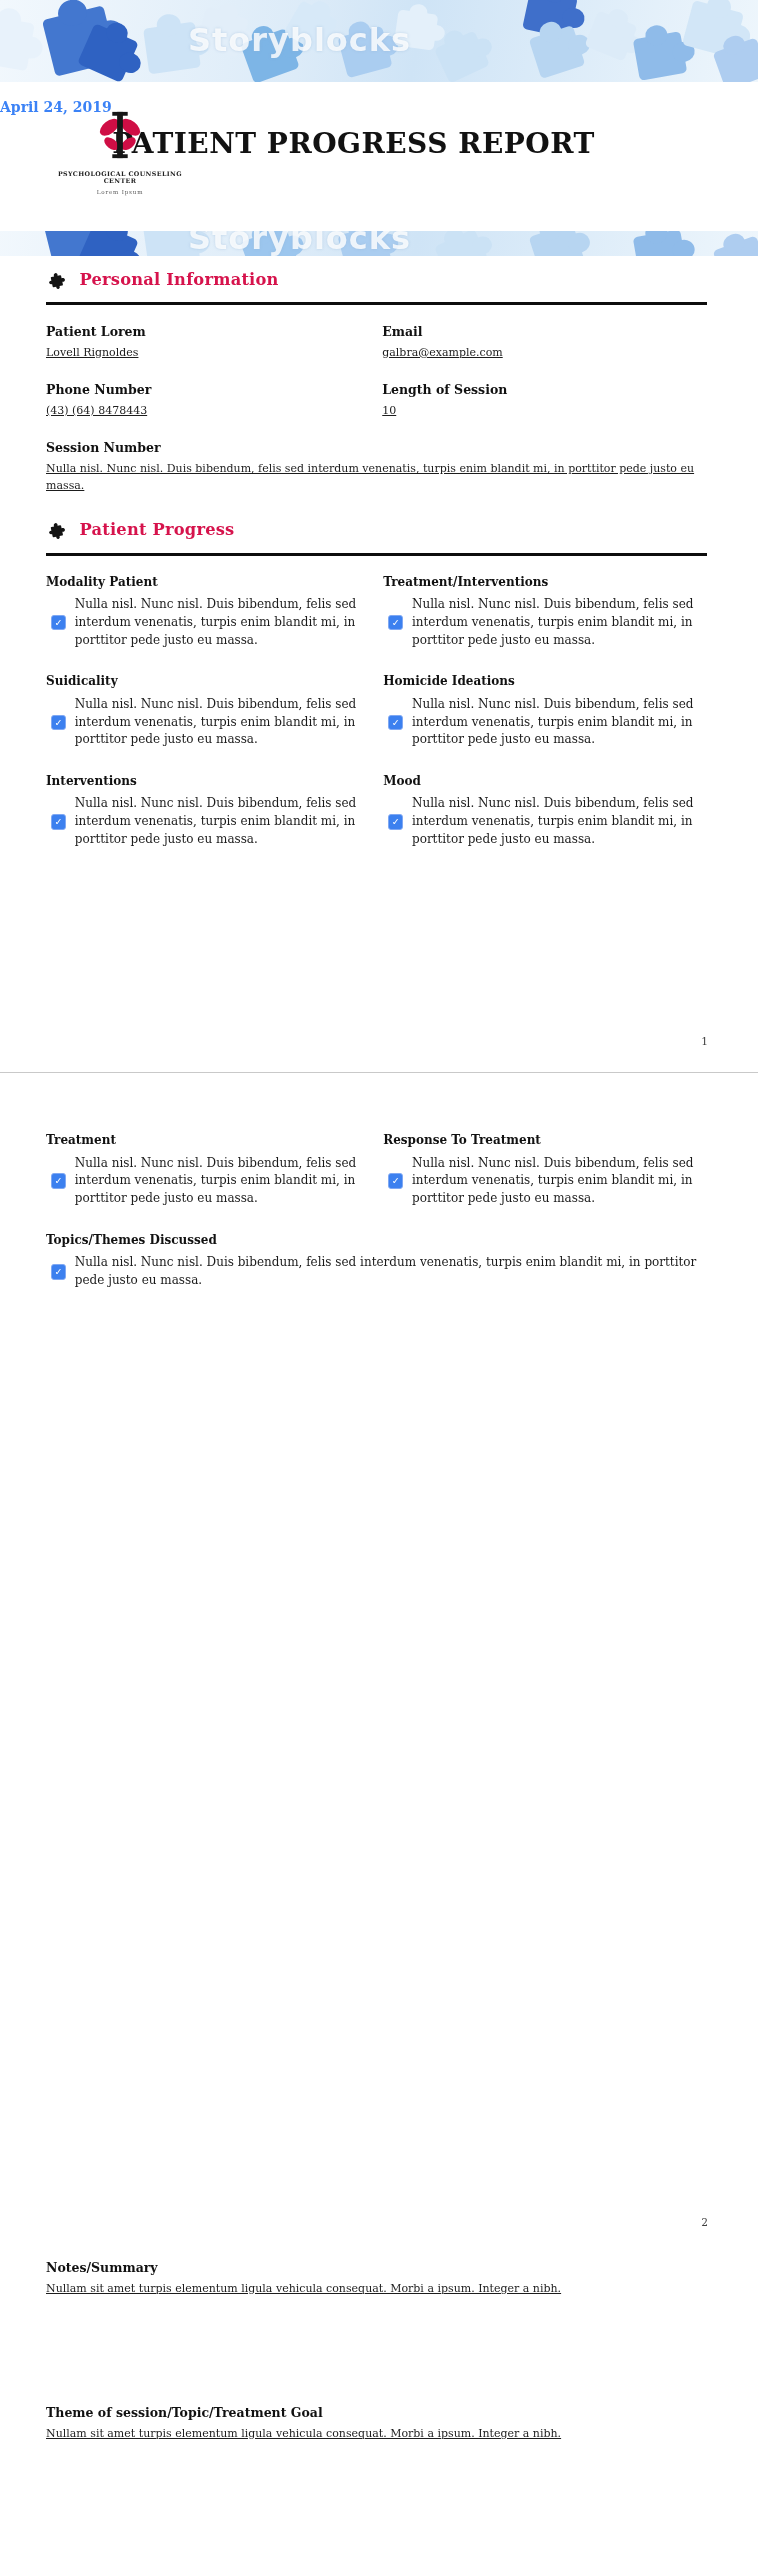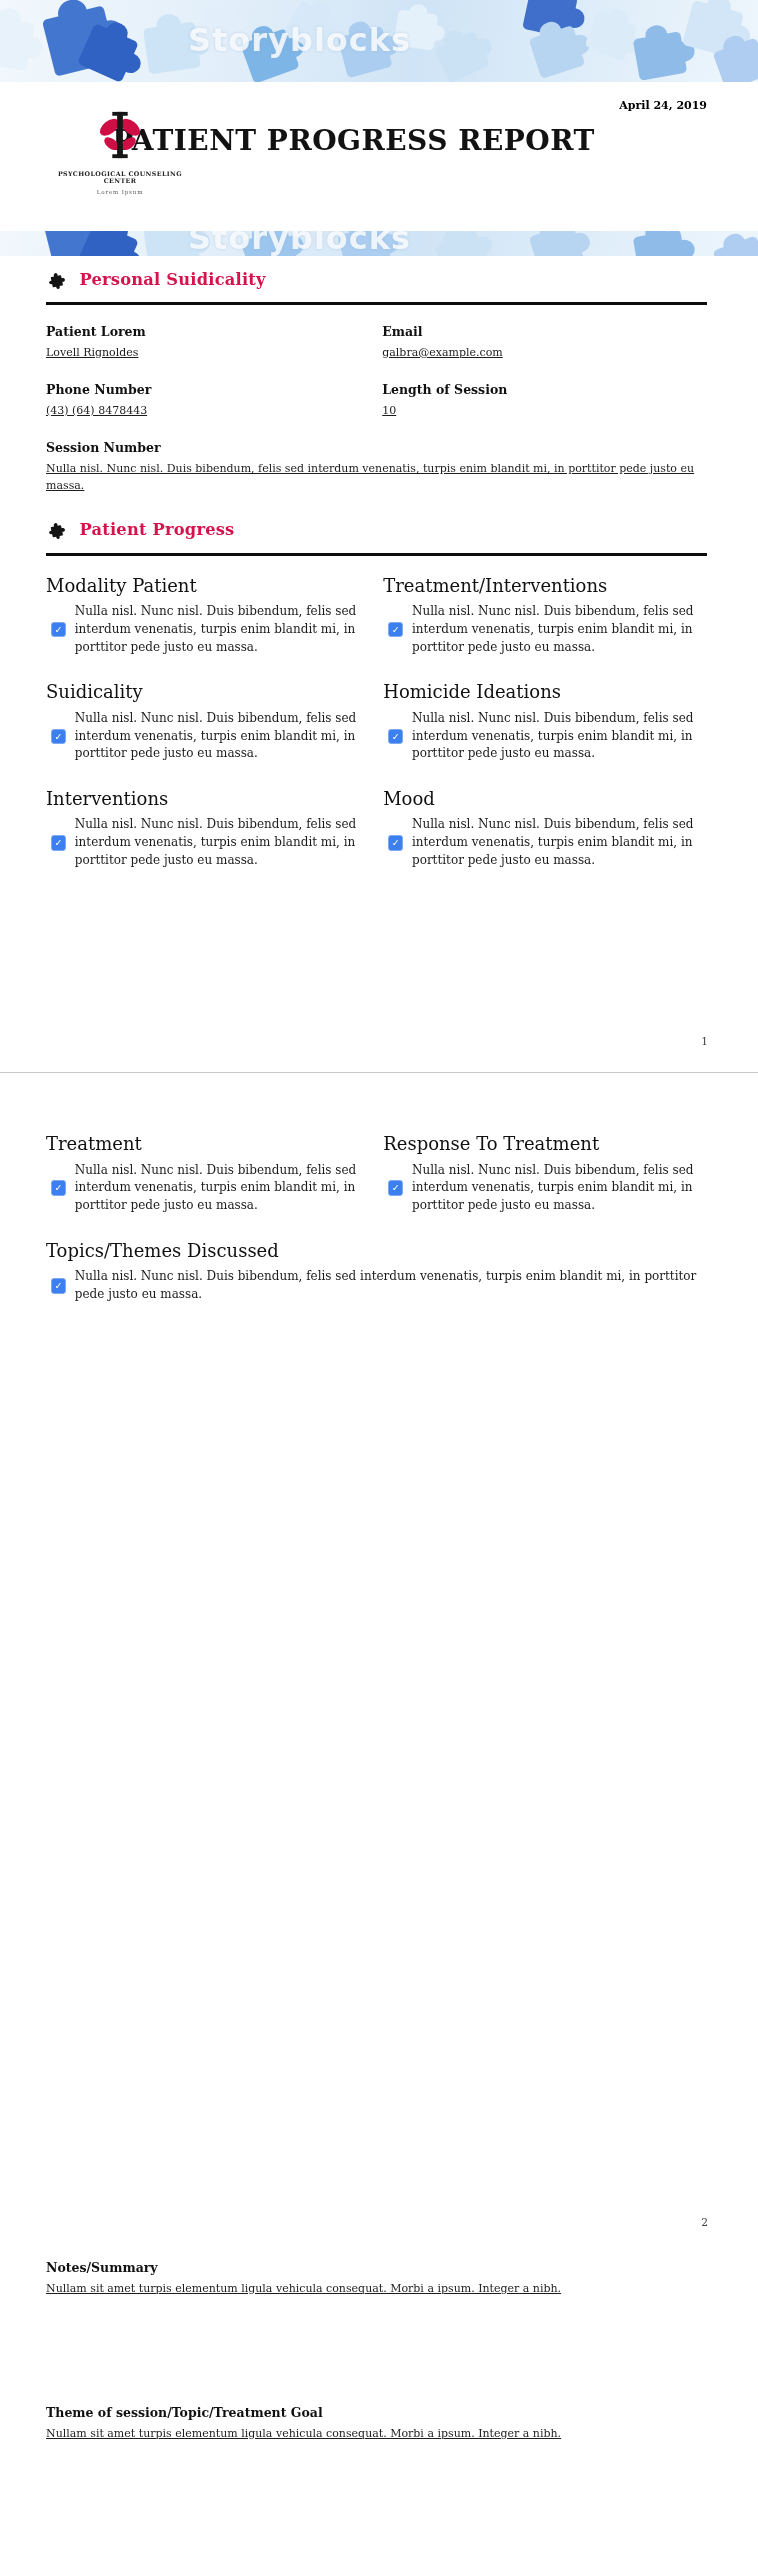--- a/index.html
+++ b/index.html
@@ -18,38 +18,38 @@
   .strip .banner-inner{margin-top:-33px;}
   .pz{position:absolute;border-radius:4.8px;}
   .pz::before{content:"";position:absolute;width:46%;height:46%;border-radius:50%;background:inherit;top:-23%;left:27%;}
   .pz::after{content:"";position:absolute;width:46%;height:46%;border-radius:50%;background:inherit;top:27%;right:-23%;}
   .watermark{position:absolute;left:188px;top:21px;font-family:"DejaVu Sans","Liberation Sans",sans-serif;
     font-weight:bold;font-size:32px;letter-spacing:1px;color:rgba(255,255,255,0.82);
     text-shadow:0 0 2.9px rgba(140,175,210,0.45);}
 
   
   .report-header{position:relative;height:149px;}
-  .date-line{text-align:right;padding:17.3px 51px 0 0;font-weight:bold;font-size:11px;color:#000000;}
+  .date-line{text-align:left;padding:17.3px 51px 0 0;font-weight:bold;font-size:14px;color:#3b82f6;}
   .report-title{text-align:center;padding:11.5px 51px 0 0;font-size:28px;font-weight:bold;color:#121212;letter-spacing:0.5px;}
   .logo{position:absolute;left:53px;top:25px;width:134px;text-align:center;}
   .logo-org{font-size:6.3px;font-weight:bold;letter-spacing:0.4px;color:#222;margin-top:2.9px;}
   .logo-tagline{font-size:5.6px;letter-spacing:0.8px;color:#555;margin-top:4.8px;}
 
   
   .sec{display:flex;align-items:center;gap:12.5px;margin-top:12.5px;}
   .sec h2{margin:0;font-size:16.3px;font-weight:bold;color:#d6134c;letter-spacing:0.2px;}
   .rule{height:2.9px;background:#0d0d0d;margin-top:12.5px;}
 
   .fgrid{display:grid;grid-template-columns:1fr 1fr;column-gap:11.5px;row-gap:21px;margin-top:19px;}
   .flabel{font-weight:bold;font-size:12.5px;color:#111;}
   .fvalue{font-size:11px;margin-top:5.8px;line-height:1.5;color:#1d1d1d;text-decoration:underline;}
   .field-full{margin-top:21px;}
 
   .pgrid{display:grid;grid-template-columns:1fr 1fr;column-gap:13.4px;row-gap:25px;margin-top:19px;}
-  .plabel{font-weight:normal;font-size:18px;color:#111;}
+  .plabel{font-weight:bold;font-size:12px;color:#111;}
   .citem{display:flex;align-items:center;gap:8.6px;margin-top:7.7px;padding-left:4.8px;}
   .cbox{flex:0 0 auto;width:13.4px;height:13.4px;border-radius:2.9px;background:#3c80ef;border:1px solid #7fa8f3;
     display:flex;align-items:center;justify-content:center;}
   .cbox::after{content:"✓";color:#fff;font-size:9.6px;font-family:"DejaVu Sans","Liberation Sans",sans-serif;line-height:1;}
   .ctext{font-size:12px;line-height:1.47;color:#1b1b1b;}
 
   .pno{position:absolute;right:50px;font-size:10.6px;color:#3f3f3f;}
   #page1 .pno{bottom:25px;}
   #page2 .pno{bottom:11.5px;}
 
@@ -123,21 +123,21 @@
   </div>
 
   <div class="content">
 
     <div class="sec">
       <svg width="21" height="21" viewBox="0 0 24 24">
         <g transform="rotate(-12 12 12)" fill="#141414">
           <path d="M7 8h3.1c-.6-1.6.3-3.4 2-3.4s2.6 1.8 2 3.4H17a1 1 0 0 1 1 1v2.9c1.6-.6 3.4.3 3.4 2s-1.8 2.6-3.4 2V19a1 1 0 0 1-1 1h-3.2c.5 1.5-.4 3-1.9 3s-2.4-1.5-1.9-3H7a1 1 0 0 1-1-1v-3.1c-1.5.5-3-.4-3-1.9s1.5-2.4 3-1.9V9a1 1 0 0 1 1-1z"></path>
         </g>
       </svg>
-      <h2>Personal Suidicality</h2>
+      <h2>Personal Information</h2>
     </div>
     <div class="rule"></div>
 
     <div class="fgrid">
       <div>
         <div class="flabel">Patient Lorem</div>
         <div class="fvalue">Lovell Rignoldes</div>
       </div>
       <div>
         <div class="flabel">Email</div>

